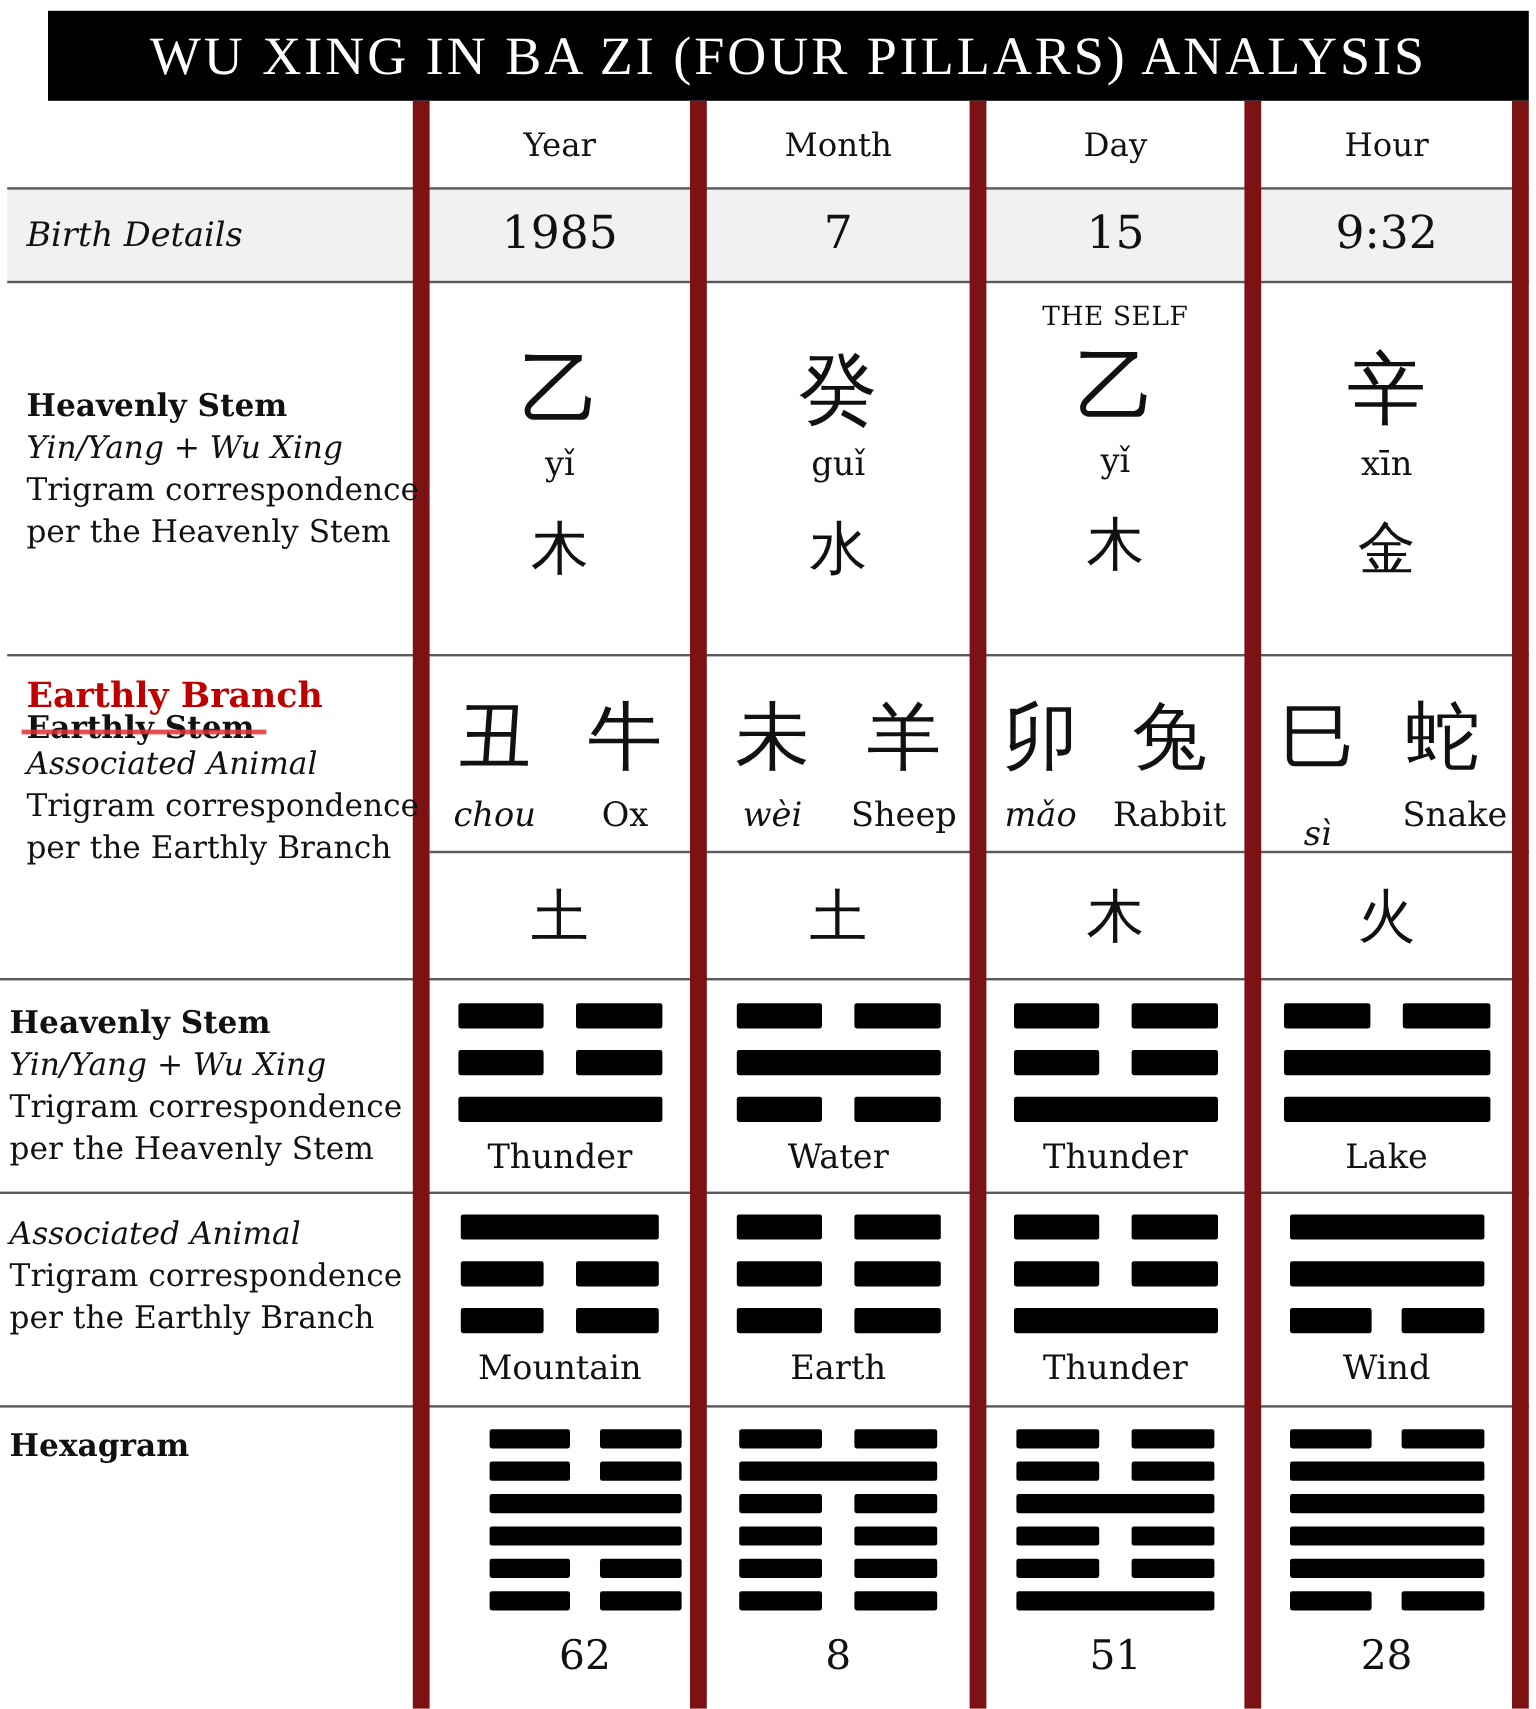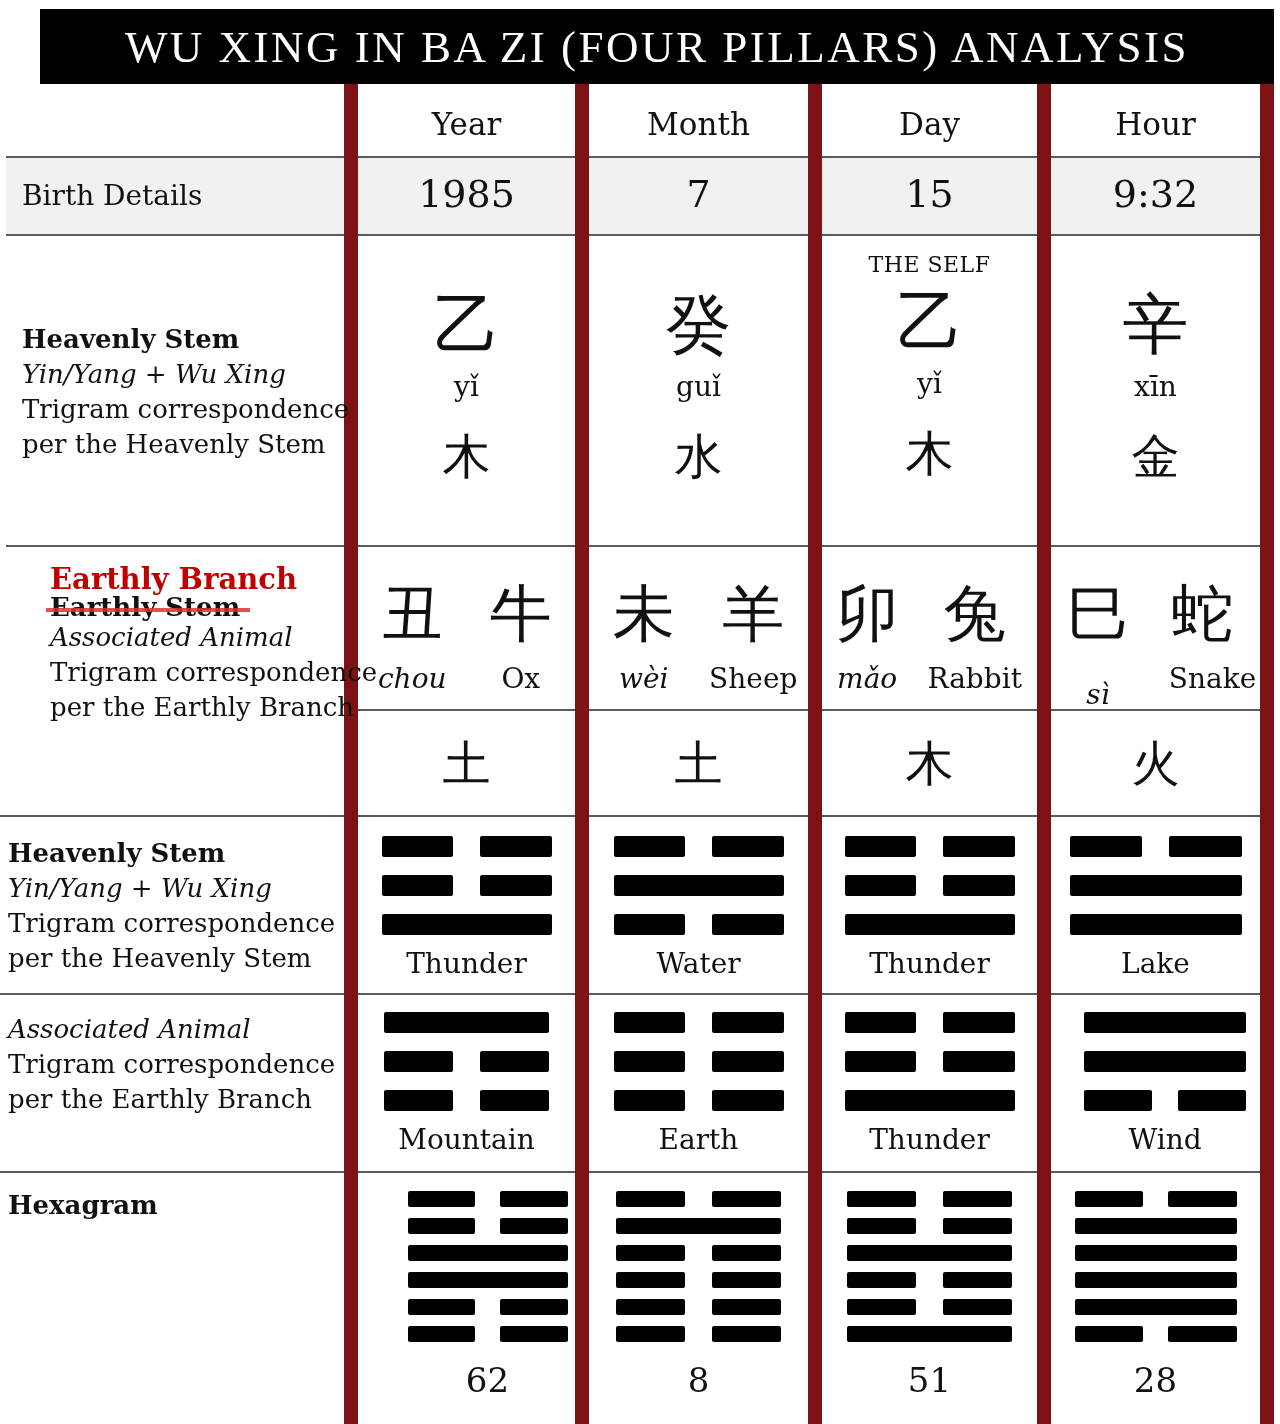--- a/index.html
+++ b/index.html
@@ -5,21 +5,21 @@
   html, body { margin:0; padding:0; background:#ffffff; }
   body { width:1280px; height:1424px; position:relative; overflow:hidden;
          font-family:"DejaVu Serif", "Liberation Serif", serif; color:#111; }
   .title-bar { position:absolute; left:40px; top:9px; width:1234px; height:75px; background:#000;
                color:#fff; display:flex; align-items:center; justify-content:center;
                font-family:"Liberation Serif", serif; font-size:45px; letter-spacing:2.5px; }
   .hline { position:absolute; height:2px; background:#5a5a5a; }
   .vbar { position:absolute; top:84px; bottom:0; width:14px; background:#7d1214; }
   .band { position:absolute; left:6px; right:6px; background:#f1f1f1; }
   .cell { position:absolute; display:flex; flex-direction:column; align-items:center; text-align:center; }
-  .hdr { font-size:31px; top:106px; }
+  .hdr { font-size:27px; top:106px; }
   .birth { font-size:38px; top:172px;text-align:right; }
   .lbl { position:absolute; left:22px; font-size:26px; line-height:35px; }
   .lbl.l2 { left:8px; }
   .lbl b { font-weight:bold; }
   .lbl i { font-style:italic; }
   .red { color:#c00000; font-weight:bold; }
   .strike { font-weight:bold; position:relative; display:inline-block; }
   .strike::after { content:""; position:absolute; left:-4px; right:-10px; top:52%; height:4px; background:#d33; opacity:.85; }
   .self { font-size:22px; letter-spacing:0.5px; }
   .han { font-size:66px; line-height:70px; font-family:"DejaVu Sans", sans-serif; }
@@ -55,21 +55,21 @@
 <div class="vbar" style="left:575px;"></div>
 <div class="vbar" style="left:808px;"></div>
 <div class="vbar" style="left:1037px;"></div>
 <div class="vbar" style="left:1260px;"></div>
 
 <div class="cell hdr" style="left:358px;width:217px;">Year</div>
 <div class="cell hdr" style="left:589px;width:219px;">Month</div>
 <div class="cell hdr" style="left:822px;width:215px;">Day</div>
 <div class="cell hdr" style="left:1051px;width:209px;">Hour</div>
 
-<div class="lbl" style="top:178px;font-size:28px;">Birth Details</div>
+<div class="lbl" style="top:178px;font-style:italic;font-size:28px;">Birth Details</div>
 <div class="cell birth" style="left:358px;width:217px;">1985</div>
 <div class="cell birth" style="left:589px;width:219px;">7</div>
 <div class="cell birth" style="left:822px;width:215px;">15</div>
 <div class="cell birth" style="left:1051px;width:209px;">9:32</div>
 
 <div class="lbl" style="top:322px;">
   <div><b>Heavenly Stem</b></div>
   <div><i>Yin/Yang + Wu Xing</i></div>
   <div>Trigram correspondence</div>
   <div>per the Heavenly Stem</div>
@@ -90,21 +90,21 @@
   <span class="han" style="margin-top:10px;">乙</span>
   <span class="pin" style="margin-top:10px;">yǐ</span>
   <span class="elem" style="margin-top:22px;">木</span>
 </div>
 <div class="cell" style="left:1051px;width:209px;top:290px;">
   <span class="han">辛</span>
   <span class="pin" style="margin-top:10px;">xīn</span>
   <span class="elem" style="margin-top:22px;">金</span>
 </div>
 
-<div class="lbl" style="top:564px;margin-left:28px;">
+<div class="lbl" style="top:564px;">
   <div class="red" style="font-size:29px;line-height:30px;">Earthly Branch</div>
   <div style="line-height:26px;height:26px;overflow:visible;"><span class="strike">Earthly Stem</span></div>
   <div><i>Associated Animal</i></div>
   <div>Trigram correspondence</div>
   <div>per the Earthly Branch</div>
 </div>
 
 <div class="pair" style="left:358px;width:217px;top:572px;">
   <div class="cell" style="position:static;width:50%;">
       <span class="han2">丑</span>
@@ -270,21 +270,21 @@
       <div class="line">
         <div class="seg" style="width: 42%;"></div>
         <div class="seg" style="width: 42%;"></div>
       </div>
       <div class="line">
         <div class="seg" style="width: 100%;"></div>
       </div>
     </div>
   <span class="trilabel">Thunder</span>
 </div>
-<div class="cell" style="left:1051px;width:228px;top:1012px;">
+<div class="cell" style="left:1051px;width:209px;top:1012px;">
   <div class="tri" style="width:162px;">
       <div class="line">
         <div class="seg" style="width: 100%;"></div>
       </div>
       <div class="line">
         <div class="seg" style="width: 100%;"></div>
       </div>
       <div class="line">
         <div class="seg" style="width: 42%;"></div>
         <div class="seg" style="width: 42%;"></div>

